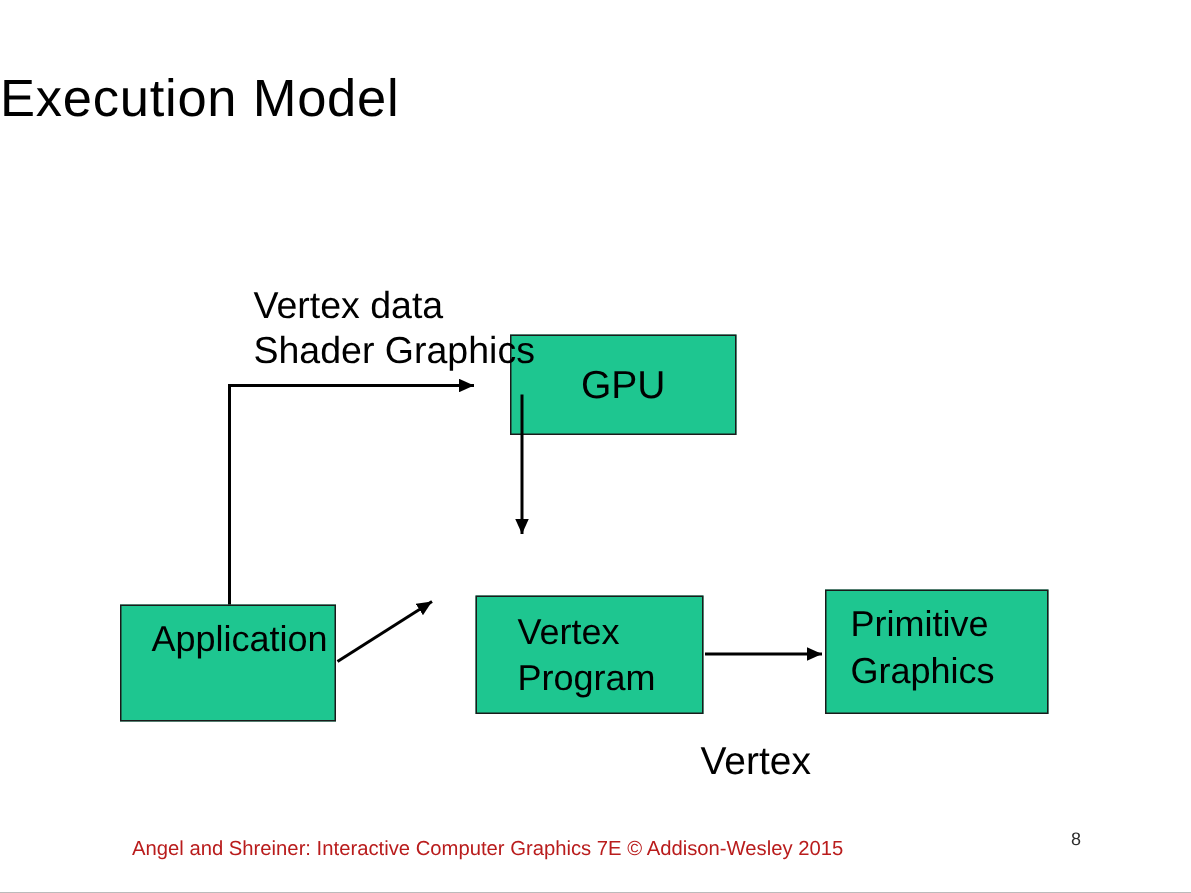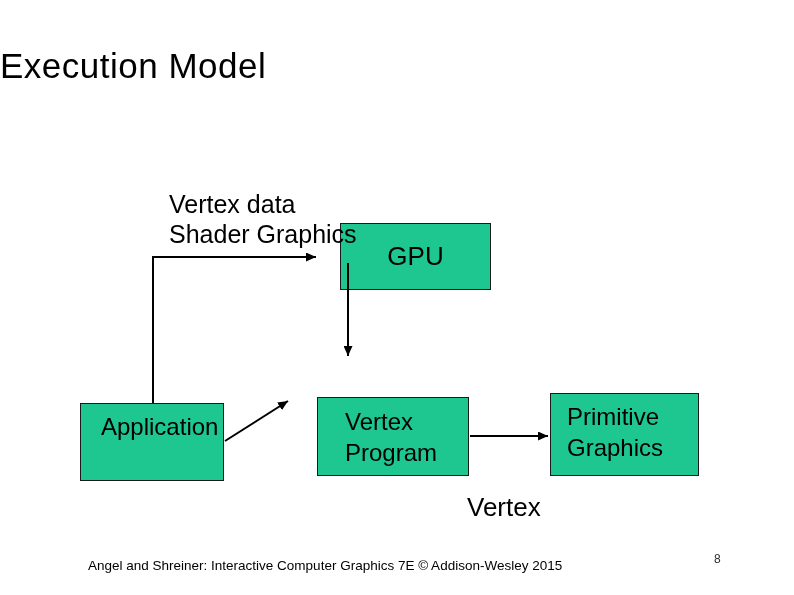--- a/index.html
+++ b/index.html
@@ -47,21 +47,21 @@
 
   .connectors{
     position:absolute;left:0;top:0;width:794px;height:595px;
     z-index:5;pointer-events:none;
   }
   .connectors line,.connectors polyline{
     stroke:var(--connector);stroke-width:2;fill:none;
   }
   .footer-citation{
     position:absolute;left:88px;top:558px;
-    font-size:13.5px;color:#000000;z-index:6;white-space:nowrap;
+    font-size:13.5px;color:#b91c1c;z-index:6;white-space:nowrap;
   }
   .page-number{
     position:absolute;left:714px;top:552px;
     font-size:12px;color:#2e2e2e;z-index:6;
   }
 </style>
 </head>
 <body>
 
 <div class="slide">

